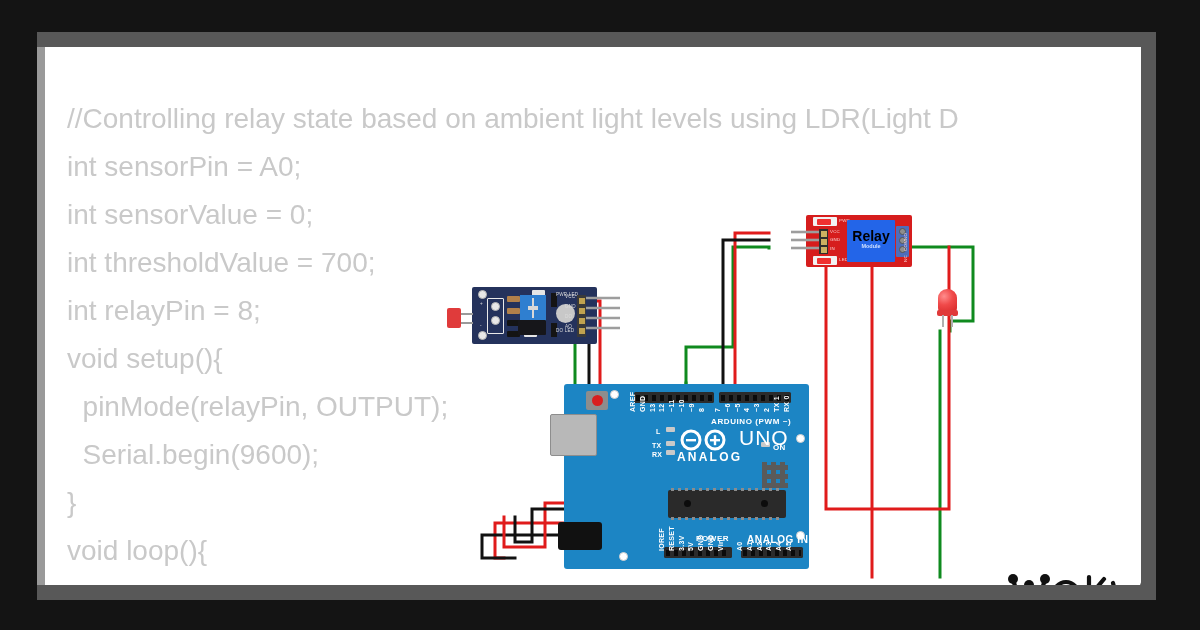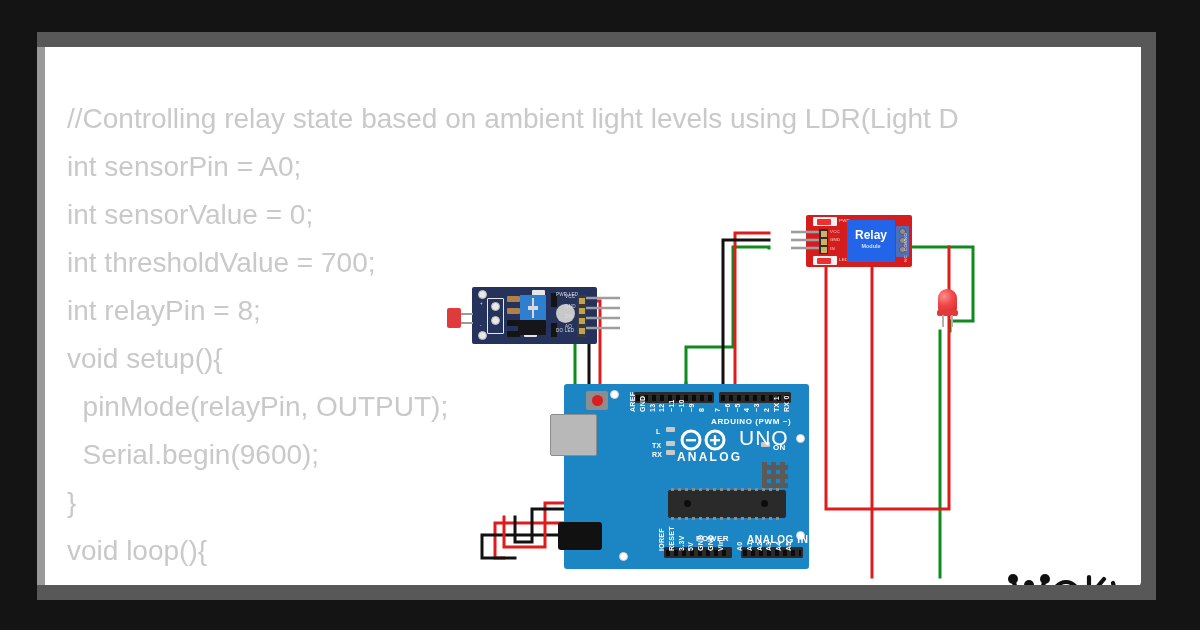--- a/index.html
+++ b/index.html
@@ -206,21 +206,21 @@
     left: 761px; top: 168px;
     width: 106px; height: 52px;
     background: #d61d1d;
     border-radius: 2px;
     z-index: 22;
   }
   #relay .blue {
     position:absolute; left:41px; top:5px; width:48px; height:42px;
     background:#2365e8; border-radius:1px;
   }
-  #relay .blue .t1 { position:absolute; left:0; right:0; top:8px; text-align:center; color:#ffffff; font-size:12px; font-weight:bold;}
+  #relay .blue .t1 { position:absolute; left:0; right:0; top:8px; text-align:center; color:#000000; font-size:14px; font-weight:bold;}
   #relay .blue .t2 { position:absolute; left:0; right:0; top:23px; text-align:center; color:#cfe0ff; font-size:5.5px; font-weight:bold;}
   #relay .wht { position:absolute; background:#f2f2f2; border-radius:1px; }
   #relay .redled { position:absolute; background:#f03030; border-radius:1px; }
   #relay .hdr3 { position:absolute; left:13px; top:14px; width:9px; height:25px; background:#2e2e2e;}
   #relay .hdr3 i { position:absolute; left:1.5px; width:6px; height:6px; background:#cdb060; display:block;}
   #relay .term { position:absolute; left:90px; top:11px; width:13px; height:31px; background:#4e6dbb; border-radius:1px;}
   #relay .term i { position:absolute; left:3px; width:7px; height:7px; border-radius:50%; background:#8e8e8e; border:1px solid #555; display:block;}
   #relay .lbl { position:absolute; color:#f7d5d5; font-size:4.4px; letter-spacing:.2px; white-space:nowrap;}
   #relay .lblv { position:absolute; color:#f7d5d5; font-size:4.4px; letter-spacing:.4px; white-space:nowrap;
     transform: rotate(-90deg); transform-origin: left bottom;}

